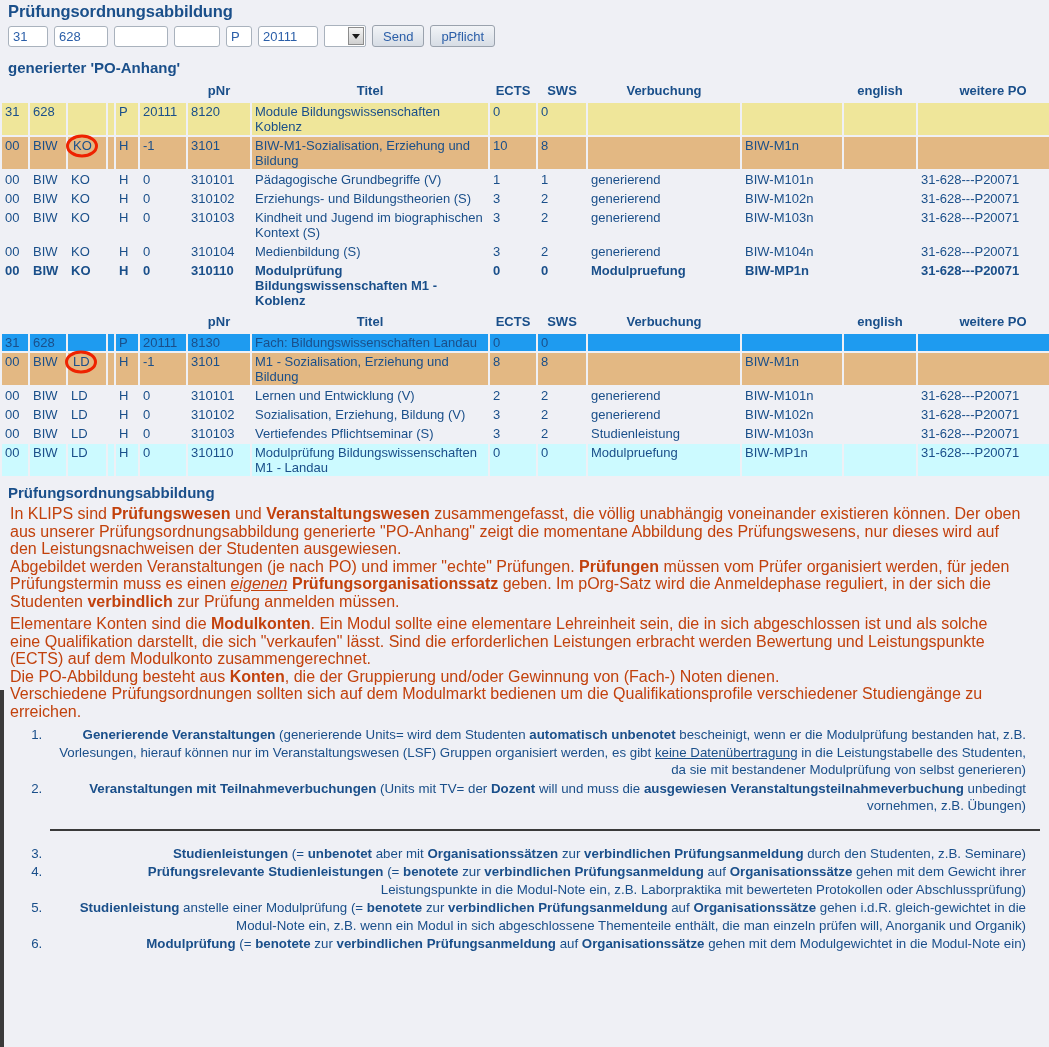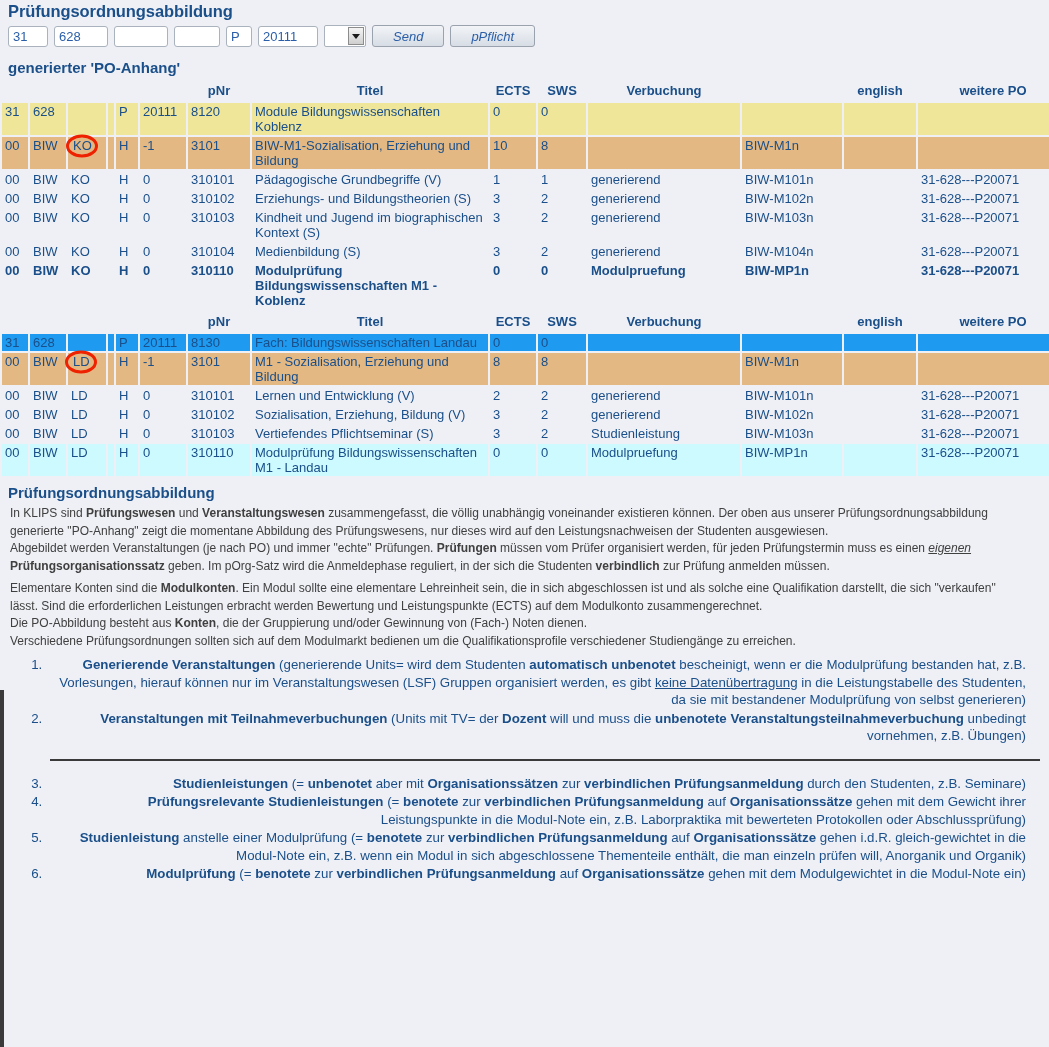--- a/index.html
+++ b/index.html
@@ -86,23 +86,22 @@
     border-top: 5px solid #1a1a1a;
   }
   .btn {
     height: 22px;
     border: 1px solid #9aa2ad;
     border-radius: 3px;
     background: linear-gradient(#f2f4f7, #d7dde5);
     color: #2a5ea8;
     font-family: "Liberation Sans", sans-serif;
     font-size: 13px;
-    padding: 0 20px;
+    padding: 0 10px;
     cursor: pointer;
-    font-style: italic;
   }
 
   
   table.po {
     border-collapse: separate;
     border-spacing: 2px 2px;
     width: 1049px;
     margin: 0;
     font-size: 13px;
     table-layout: fixed;
@@ -151,23 +150,23 @@
   }
   .circled svg {
     position: absolute;
     left: 50%; top: 50%;
     transform: translate(-50%, -50%);
     pointer-events: none;
   }
 
   
   .prose {
-    font-size: 12px;
+    font-size: 16px;
     line-height: 17.5px;
-    color: #404040;
+    color: #c2410c;
     padding: 0 4px 0 10px;
   }
   .prose p { margin: 0; }
   .prose b { font-weight: bold; }
   .prose u { text-decoration: underline; font-style: italic; }
   .prose .blk { margin-bottom: 0; }
 
   ol.typed {
     margin: 6px 0 0 0;
     padding-left: 46px;
@@ -514,21 +513,21 @@
       <span>Elementare Konten sind die </span><b>Modulkonten</b><span>. Ein Modul sollte eine elementare Lehreinheit sein, die in sich abgeschlossen ist und als solche eine Qualifikation darstellt, die sich "verkaufen" lässt. Sind die erforderlichen Leistungen erbracht werden Bewertung und Leistungspunkte (ECTS) auf dem Modulkonto zusammengerechnet.</span>
     </p>
     <p class="blk">
       <span>Die PO-Abbildung besteht aus </span><b>Konten</b><span>, die der Gruppierung und/oder Gewinnung von (Fach-) Noten dienen.</span>
     </p>
     <p class="blk">Verschiedene Prüfungsordnungen sollten sich auf dem Modulmarkt bedienen um die Qualifikationsprofile verschiedener Studiengänge zu erreichen.</p>
   </div>
 
   <ol class="typed" start="1" id="list1">
       <li><b>Generierende Veranstaltungen</b><span> (generierende Units= wird dem Studenten </span><b>automatisch unbenotet</b><span> bescheinigt, wenn er die Modulprüfung bestanden hat, z.B. Vorlesungen, hierauf können nur im Veranstaltungswesen (LSF) Gruppen organisiert werden, es gibt </span><u>keine Datenübertragung</u><span> in die Leistungstabelle des Studenten, da sie mit bestandener Modulprüfung von selbst generieren)</span></li>
-      <li><b>Veranstaltungen mit Teilnahmeverbuchungen</b><span> (Units mit TV= der </span><b>Dozent</b><span> will und muss die </span><b>unbenotete Veranstaltungsteilnahmeverbuchung</b><span> unbedingt vornehmen, z.B. Übungen)</span></li>
+      <li><b>Veranstaltungen mit Teilnahmeverbuchungen</b><span> (Units mit TV= der </span><b>Dozent</b><span> will und muss die </span><b>ausgewiesen Veranstaltungsteilnahmeverbuchung</b><span> unbedingt vornehmen, z.B. Übungen)</span></li>
     </ol>
 
   <hr class="sep">
 
   <ol class="typed" start="3" id="list2">
       <li><b>Studienleistungen</b><span> (= </span><b>unbenotet</b><span> aber mit </span><b>Organisationssätzen</b><span> zur </span><b>verbindlichen Prüfungsanmeldung</b><span> durch den Studenten, z.B. Seminare)</span></li>
       <li><b>Prüfungsrelevante Studienleistungen</b><span> (= </span><b>benotete</b><span> zur </span><b>verbindlichen Prüfungsanmeldung</b><span> auf </span><b>Organisationssätze</b><span> gehen mit dem Gewicht ihrer Leistungspunkte in die Modul-Note ein, z.B. Laborpraktika mit bewerteten Protokollen oder Abschlussprüfung)</span></li>
       <li><b>Studienleistung</b><span> anstelle einer Modulprüfung (= </span><b>benotete</b><span> zur </span><b>verbindlichen Prüfungsanmeldung</b><span> auf </span><b>Organisationssätze</b><span> gehen i.d.R. gleich-gewichtet in die Modul-Note ein, z.B. wenn ein Modul in sich abgeschlossene Thementeile enthält, die man einzeln prüfen will, Anorganik und Organik)</span></li>
       <li><b>Modulprüfung</b><span> (= </span><b>benotete</b><span> zur </span><b>verbindlichen Prüfungsanmeldung</b><span> auf </span><b>Organisationssätze</b><span> gehen mit dem Modulgewichtet in die Modul-Note ein)</span></li>
     </ol>

